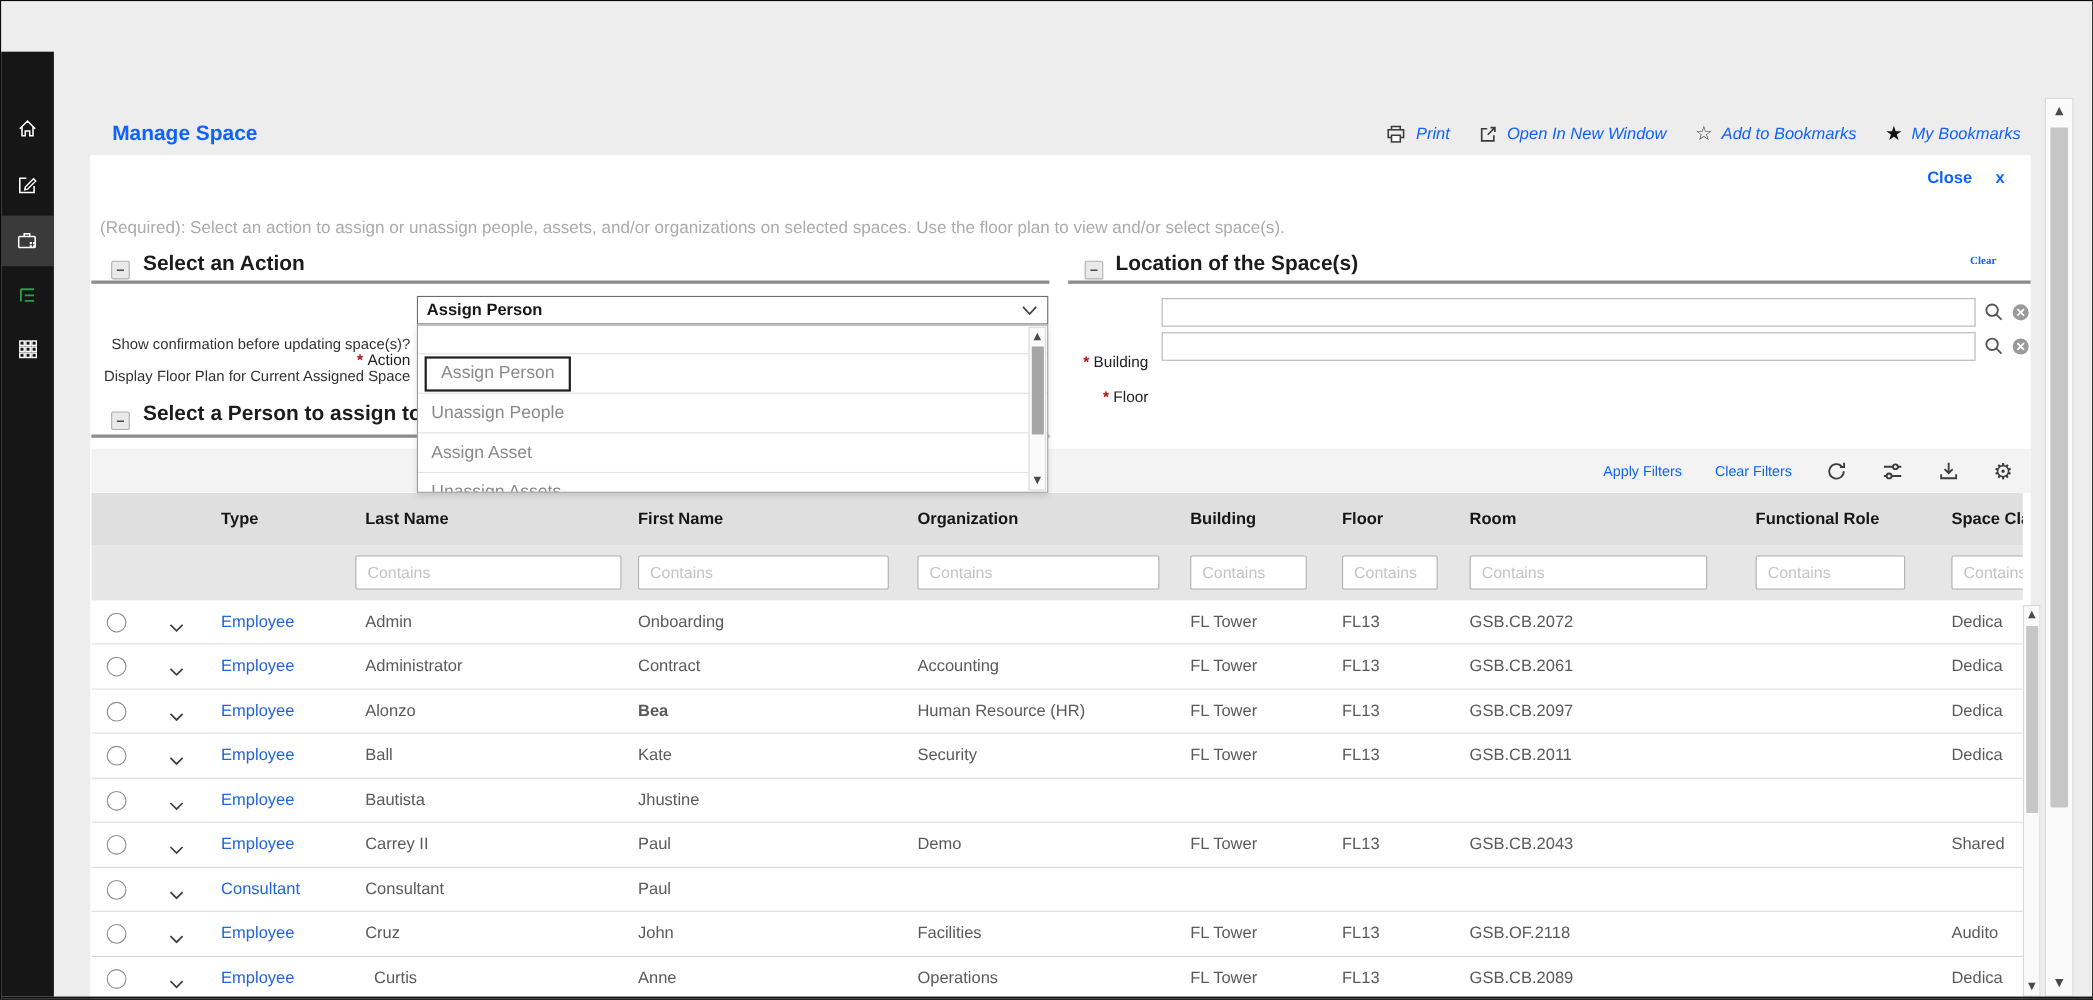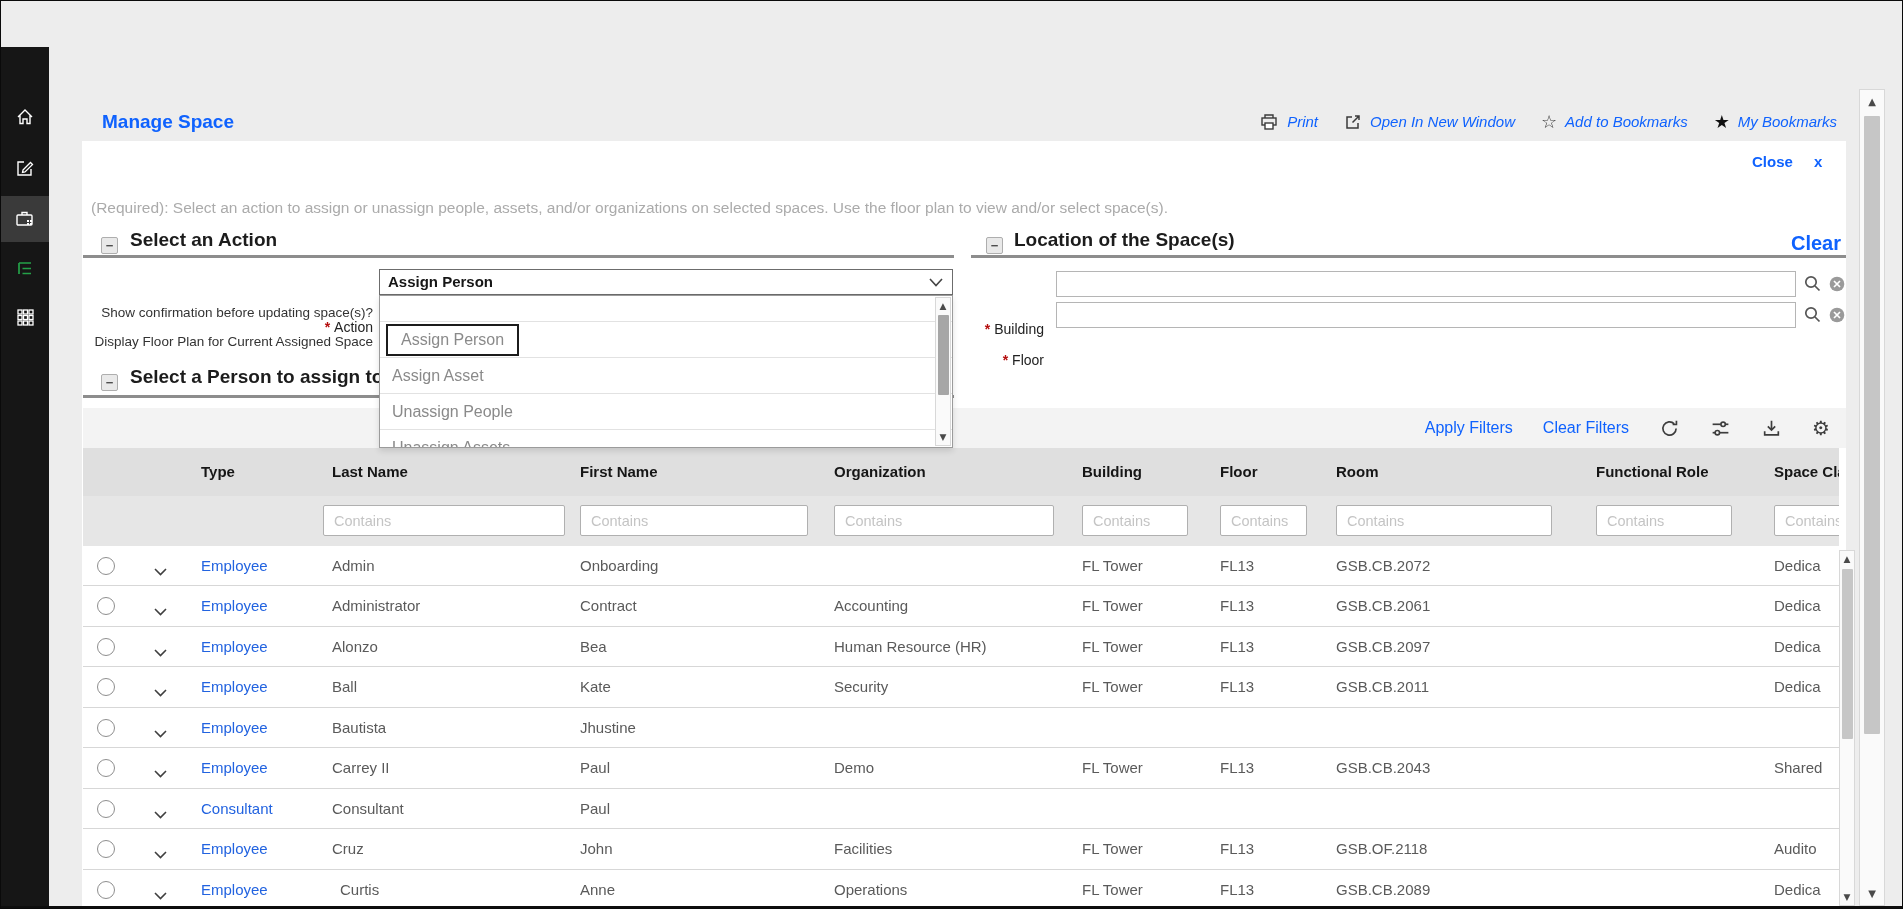--- a/index.html
+++ b/index.html
@@ -27,22 +27,22 @@
   .sec-minus{width:17px;height:17px;background:#e9e9e9;border:1px solid #aeaeae;border-radius:2px;
              text-align:center;line-height:15px;font-size:13px;font-weight:bold;color:#4e4e4e;box-sizing:border-box;}
   .sec-title{font-size:19px;font-weight:bold;color:#1c1c1c;}
   .sec-line{height:3px;background:#8d8d8d;}
   .fld-label{font-size:14px;color:#222;text-align:right;margin-top:44px;}
   .sm-label{font-size:13.5px;color:#333;text-align:right;}
   .req{color:#b50f0f;font-weight:bold;margin-right:4px;}
   .combo{background:#fff;border:1px solid #6c6c6c;box-sizing:border-box;}
   .combo .val{position:absolute;left:8px;top:0;line-height:24px;font-size:15px;font-weight:600;color:#161616;}
   .txt-input{background:#fff;border:1px solid #b5b5b5;box-sizing:border-box;}
-  .blue-link{color:#0f62fe;font-size:16px;cursor:pointer;}
-  .clear-sec{color:#0f62fe;font-size:20px;font-weight:bold;}
+  .blue-link{color:#0f62fe;font-size:13px;cursor:pointer;}
+  .clear-sec{color:#0f62fe;font-size:10px;font-weight:bold;font-family:Liberation Serif, serif;}
   
   .toolband{background:#f3f3f3;}
   .toolband-inner{position:absolute;right:16px;top:0;height:40px;display:flex;align-items:center;gap:30px;}
   
   #table-region{left:82px;top:447px;width:1756px;height:462px;overflow:hidden;background:#fff;position:absolute;}
   .t-head{position:absolute;left:0;top:0;width:1756px;height:48px;background:#dfdfdf;}
   .t-hcell{position:absolute;top:0;line-height:48px;font-size:15px;font-weight:bold;color:#161616;white-space:nowrap;}
   .t-filter{position:absolute;left:0;top:48px;width:1756px;height:50px;background:#e6e6e6;}
   .t-finput{position:absolute;top:9px;height:31px;border:1px solid #b0b0b0;border-radius:2px;box-sizing:border-box;
             background:#fff;font-size:14.5px;padding:0 10px;color:#444;font-family:inherit;}
@@ -306,21 +306,21 @@
         <div class="t-cell" style="left: 1513px;"></div>
         <div class="t-cell" style="left: 1691px;">Dedica</div>
       </div>
       <div class="t-row" style="top: 178.88px;">
         <div class="t-radio"></div>
         <div class="t-chev"><svg width="13" height="8" viewBox="0 0 13 8">
             <polyline points="1,1 6.5,6.5 12,1" fill="none" stroke="#3f3f3f" stroke-width="1.6"></polyline>
           </svg></div>
         <div class="t-cell t-link" style="left: 118px;">Employee</div>
         <div class="t-cell" style="left: 249px;">Alonzo</div>
-        <div class="t-cell" style="left: 497px;">Bea</div>
+        <div class="t-cell" style="left: 497px; font-weight: bold;">Bea</div>
         <div class="t-cell" style="left: 751px;">Human Resource (HR)</div>
         <div class="t-cell" style="left: 999px;">FL Tower</div>
         <div class="t-cell" style="left: 1137px;">FL13</div>
         <div class="t-cell" style="left: 1253px;">GSB.CB.2097</div>
         <div class="t-cell" style="left: 1513px;"></div>
         <div class="t-cell" style="left: 1691px;">Dedica</div>
       </div>
       <div class="t-row" style="top: 219.32px;">
         <div class="t-radio"></div>
         <div class="t-chev"><svg width="13" height="8" viewBox="0 0 13 8">
@@ -415,22 +415,22 @@
 
   <div class="abs sb" style="left:1838px;top:549px;width:16px;height:356px;">
     <span class="sb-arrow" style="top:3px;">▲</span>
     <div class="sb-thumb" style="left:2px;top:18px;width:11px;height:170px;"></div>
     <span class="sb-arrow" style="bottom:3px;">▼</span>
   </div>
 
   <div class="abs dropdown" id="dropdown-list">
       <div class="dd-item dd-blank"></div>
       <div class="dd-item"><div class="dd-focus">Assign Person</div></div>
+      <div class="dd-item">Unassign People</div>
       <div class="dd-item">Assign Asset</div>
-      <div class="dd-item">Unassign People</div>
       <div class="dd-item">Unassign Assets</div>
     </div>
   <div class="abs sb" style="left:934px;top:296px;width:16px;height:149px;z-index:60;">
     <span class="sb-arrow" style="top:3px;">▲</span>
     <div class="sb-thumb" style="left:2px;top:17px;width:11px;height:80px;background:#a6a6a6;"></div>
     <span class="sb-arrow" style="bottom:3px;">▼</span>
   </div>
 
   <div class="abs sb" style="left:1858px;top:88px;width:26px;height:817px;">
     <span class="sb-arrow" style="top:6px;font-size:10px;">▲</span>

